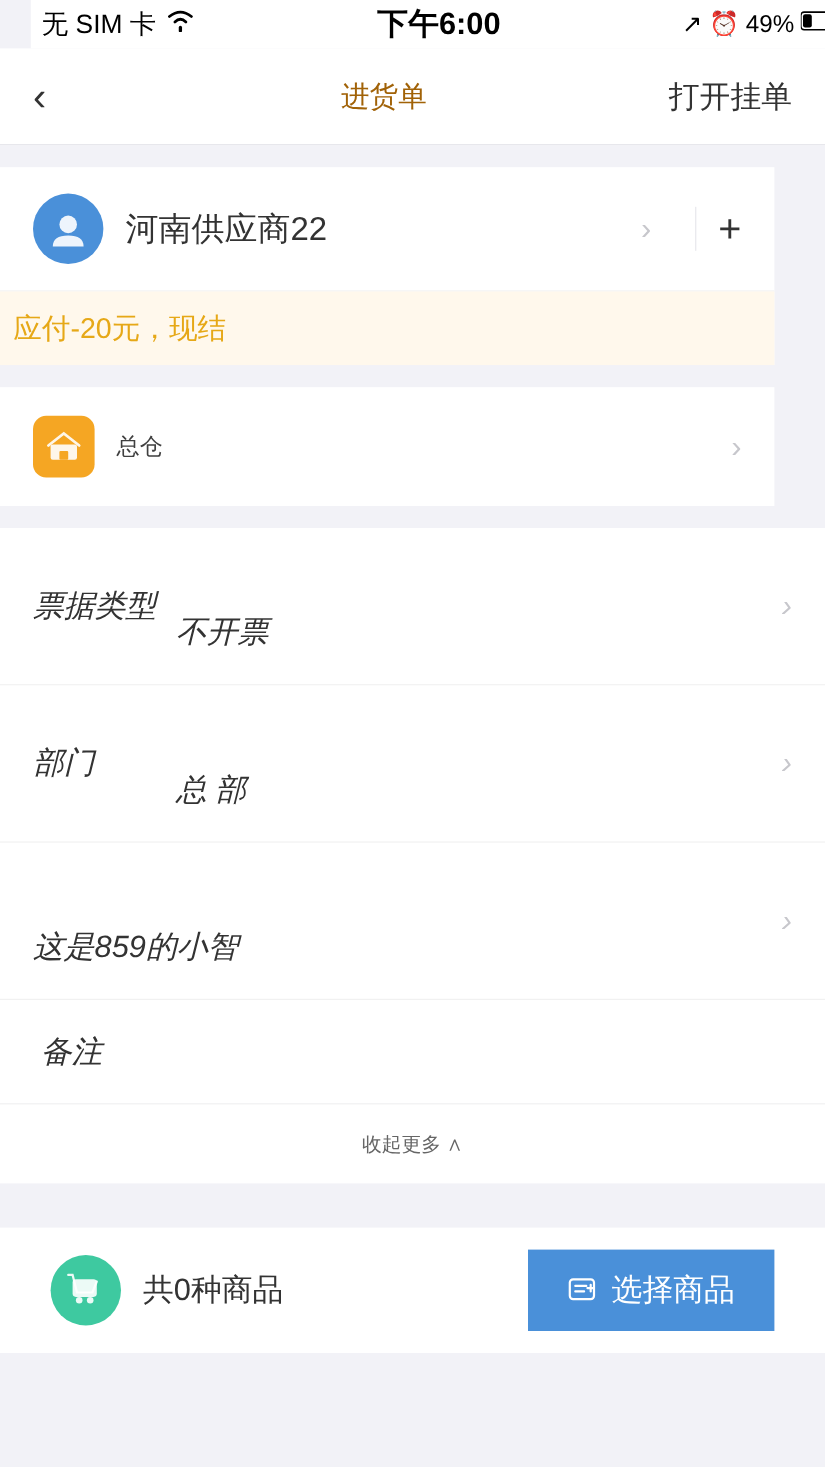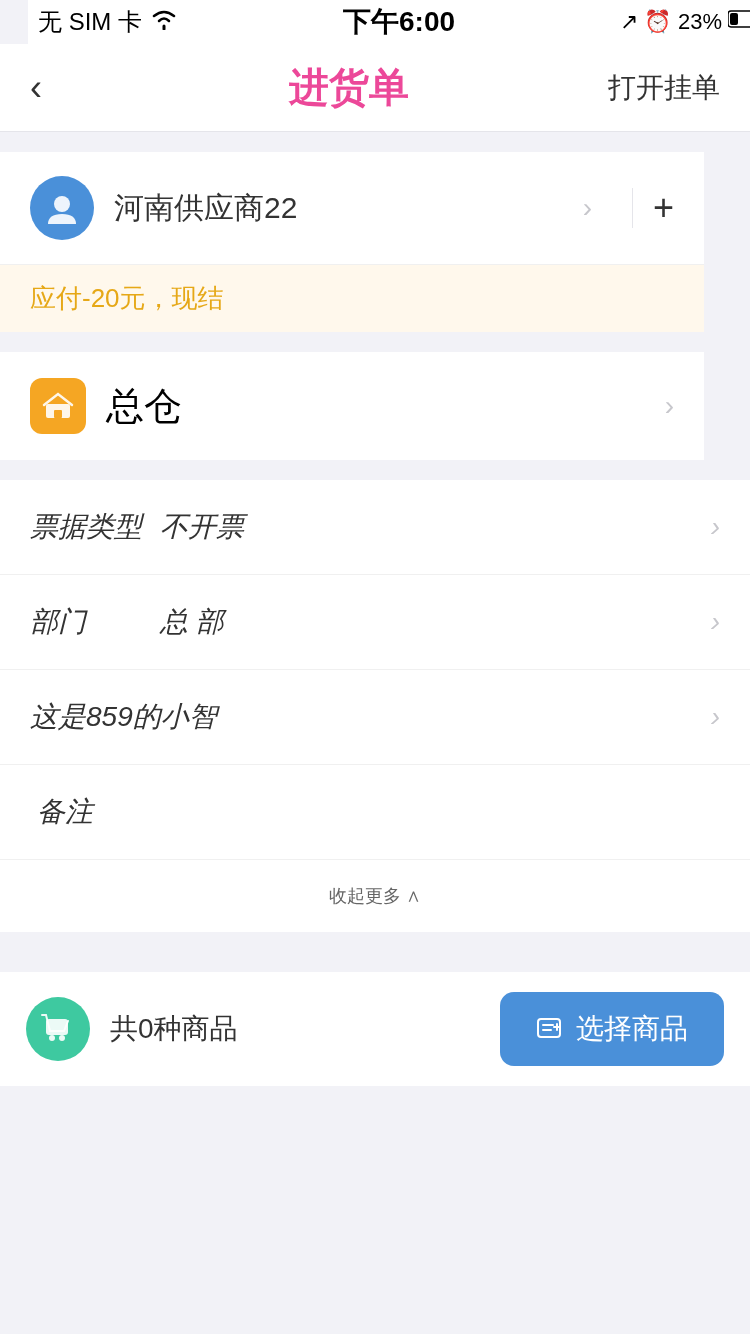--- a/index.html
+++ b/index.html
@@ -42,23 +42,23 @@
       padding: 0 30px;
       border-bottom: 1px solid #e5e5ea;
     }
     .nav-back {
       font-size: 36px;
       color: #333;
       cursor: pointer;
       width: 60px;
     }
     .nav-title {
-      font-size: 40px;
-      font-weight: 700;
-      color: #ec4899;
+      font-size: 26px;
+      font-weight: 400;
+      color: #a16207;
     }
     .nav-action {
       font-size: 28px;
       color: #333;
       cursor: pointer;
     }
 
     
     .section-gap {
       height: 20px;
@@ -109,21 +109,21 @@
     .divider-v {
       width: 1px;
       height: 40px;
       background: #e5e5ea;
       margin: 0 20px;
     }
 
     
     .notice-row {
       background: #fff8ec;
-      padding: 16px 30px;
+      padding: 16px 12px;
       font-size: 26px;
       color: #e6a817;
     }
 
     
     .warehouse-row {
       display: flex;
       align-items: center;
       padding: 26px 30px;
       background: #fff;
@@ -135,22 +135,22 @@
       border-radius: 12px;
       background: #f5a623;
       display: flex;
       align-items: center;
       justify-content: center;
       margin-right: 20px;
       flex-shrink: 0;
     }
     .warehouse-label {
       flex: 1;
-      font-size: 38px;
-      color: #000000;
+      font-size: 21px;
+      color: #404040;
     }
 
     
     .form-section {
       background: #fff;
       width: 750px;
     }
     .form-row {
       display: flex;
       align-items: center;
@@ -163,20 +163,21 @@
     .form-label {
       font-size: 28px;
       color: #333;
       width: 130px;
       flex-shrink: 0;
     }
     .form-value {
       flex: 1;
       font-size: 28px;
       color: #333;
+      margin-top: 48px;
     }
     .form-value.placeholder {
       color: #c7c7cc;
     }
     .form-chevron {
       color: #c7c7cc;
       font-size: 28px;
     }
 
     
@@ -188,21 +189,21 @@
       font-size: 18px;
       color: #666;
       cursor: pointer;
     }
 
     
     .bottom-bar {
       background: #fff;
       display: flex;
       align-items: center;
-      padding: 20px 26px;
+      padding: 20px 46px;
       margin-top: 20px;
     }
     .product-cart-icon {
       width: 64px;
       height: 64px;
       border-radius: 50%;
       background: #3ec9a0;
       display: flex;
       align-items: center;
       justify-content: center;
@@ -212,21 +213,21 @@
     .product-count {
       flex: 1;
       font-size: 28px;
       color: #333;
     }
     .select-btn {
       background: #4a90d9;
       color: #fff;
       font-size: 28px;
       padding: 18px 36px;
-      border-radius: 14px;
+      border-radius: 0;
       display: flex;
       align-items: center;
       gap: 10px;
       cursor: pointer;
       border: none;
     }
   </style>
 </head>
 <body>
 
@@ -238,21 +239,21 @@
         <path d="M14 16 l0 3" stroke="#000" stroke-width="3" stroke-linecap="round"></path>
         <path d="M9 11 Q14 6 19 11" fill="none" stroke="#000" stroke-width="2.5" stroke-linecap="round"></path>
         <path d="M4 6 Q14 -2 24 6" fill="none" stroke="#000" stroke-width="2.5" stroke-linecap="round"></path>
       </svg>
     </span>
   </div>
   <div class="status-center">下午6:00</div>
   <div class="status-right">
     <span>↗</span>
     <span>⏰</span>
-    <span>23%</span>
+    <span>49%</span>
     <span>
       <svg width="40" height="20" viewBox="0 0 40 20">
         <rect x="0" y="2" width="35" height="16" rx="3" ry="3" fill="none" stroke="#000" stroke-width="1.5"></rect>
         <rect x="35" y="6" width="4" height="8" rx="2" fill="#000"></rect>
         <rect x="2" y="4" width="8" height="12" rx="2" fill="#000"></rect>
       </svg>
     </span>
   </div>
 </div>
 

